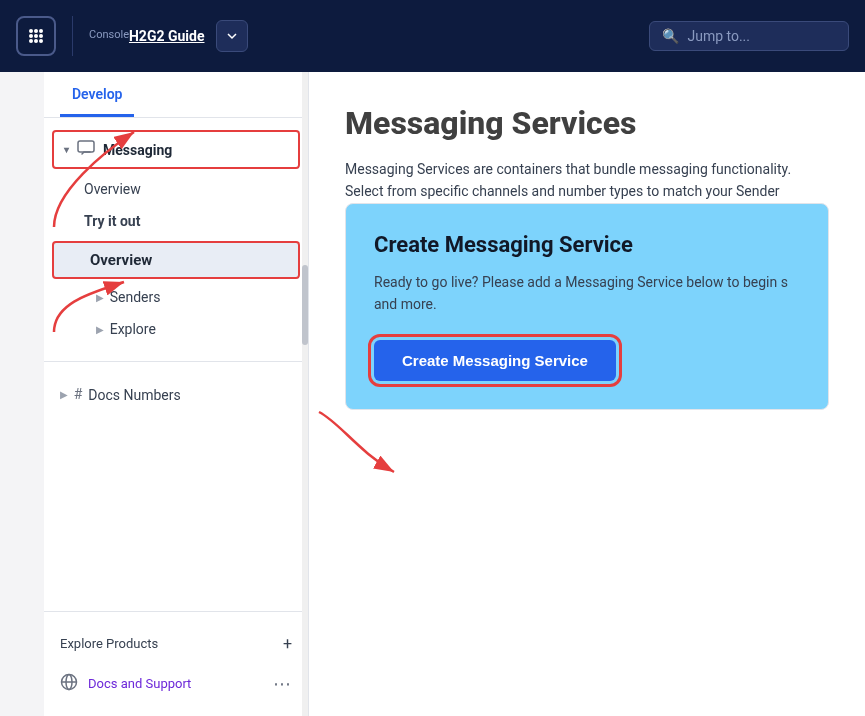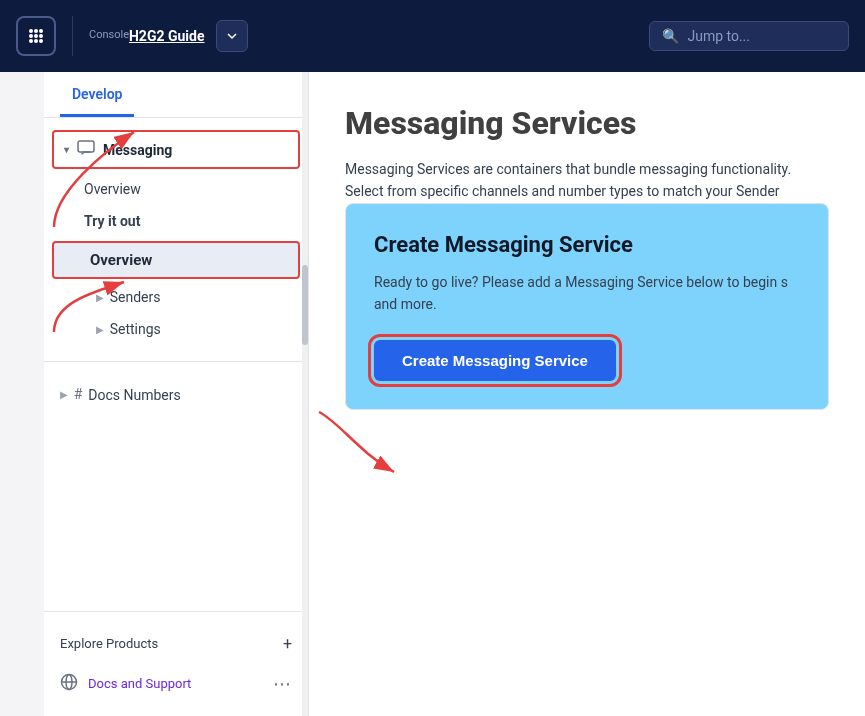--- a/index.html
+++ b/index.html
@@ -291,21 +291,21 @@
       <div class="nav-sub-item selected" style="border:2.5px solid #e53e3e; border-radius:4px; margin:2px 8px; padding:8px 10px 8px 36px;">
         <span style="font-size:15px;">Overview</span>
       </div>
 
       <div class="nav-sub-sub-item">
         <span class="chevron-small">▶</span>
         <span>Senders</span>
       </div>
       <div class="nav-sub-sub-item">
         <span class="chevron-small">▶</span>
-        <span>Settings</span>
+        <span>Explore</span>
       </div>
     </div>
 
     <div class="sidebar-divider"></div>
 
     <div class="nav-section">
       <div class="nav-sub-sub-item" style="padding-left:16px; align-items:flex-start;">
         <span class="chevron-small" style="margin-top:3px;">▶</span>
         <span style="font-size:14px; color:#6b7280;">#</span>
         <span style="font-size:14px; line-height:1.4;">Docs Numbers</span>

